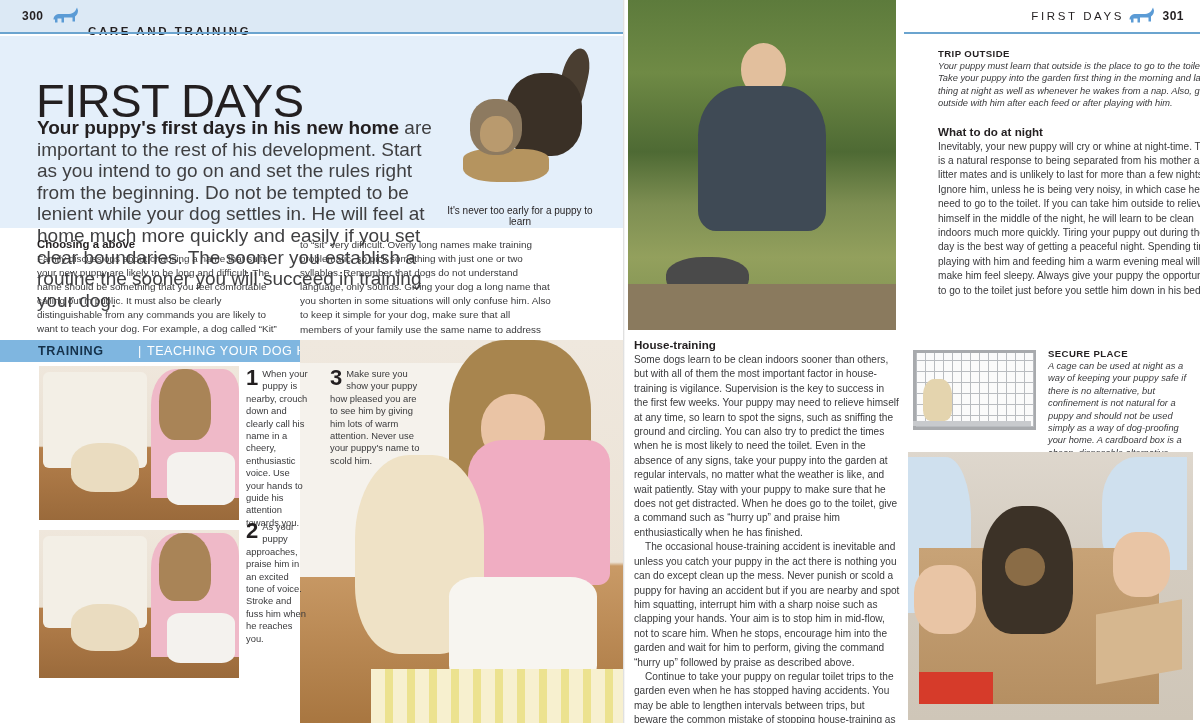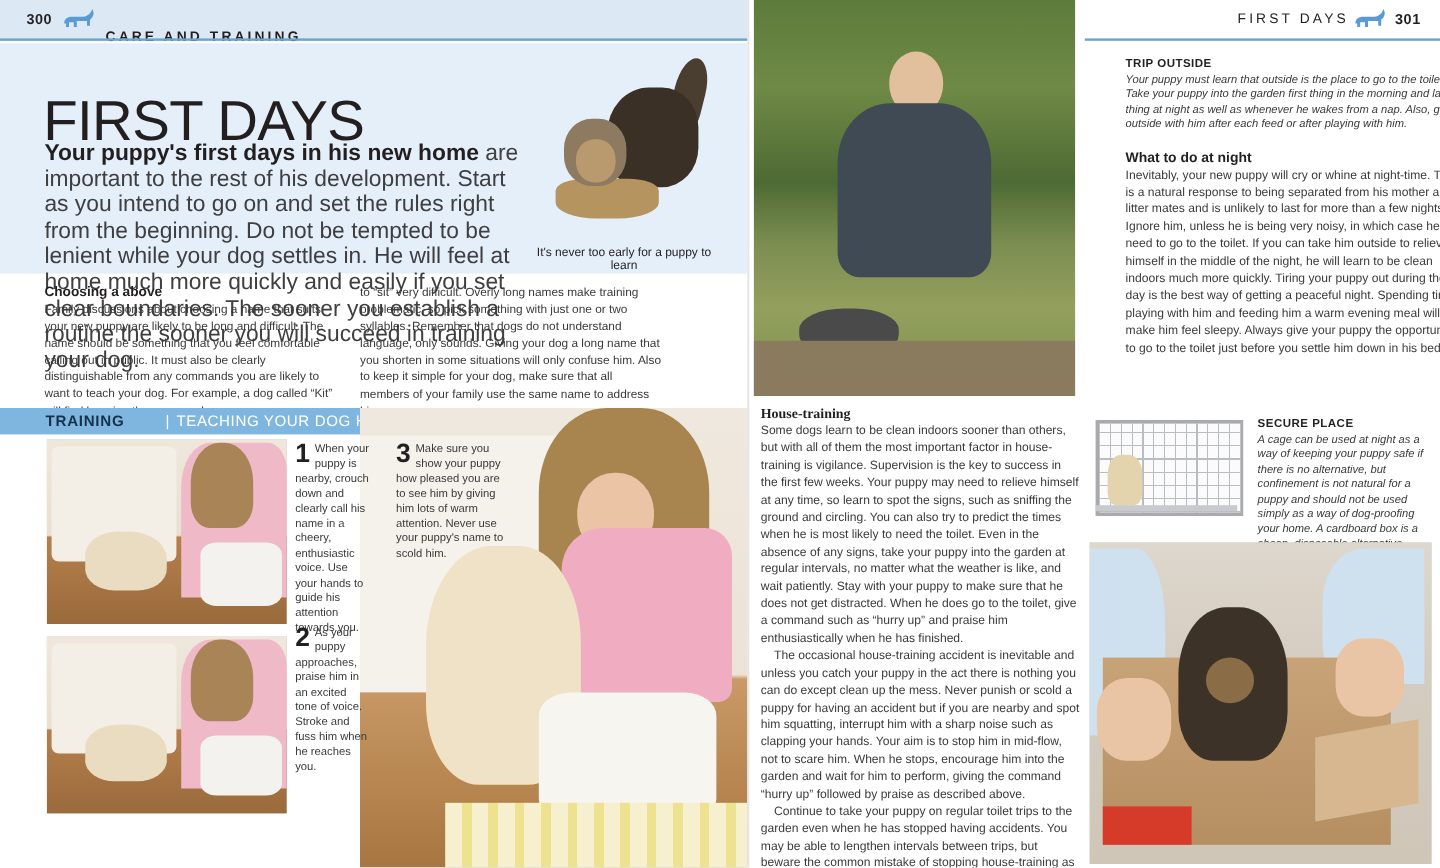--- a/index.html
+++ b/index.html
@@ -62,21 +62,21 @@
 
   .photo-man{left:0px;top:0px;width:268px;height:330px;}
 
   .rc{position:absolute;left:278px;top:48px;width:285px;margin-left:32px;}
   .cap-head{font-size:9.6px;font-weight:bold;letter-spacing:.4px;color:#231f20;margin:0 0 1px 0;}
   .cap-ital{font-size:9.3px;line-height:12.4px;font-style:italic;color:#3a3a3c;margin:0;}
   .rc .para{font-size:10.1px;line-height:14.4px;color:#3a3a3c;margin:13px 0 0 0;}
   .rc h3{font-size:11.6px;font-weight:bold;color:#231f20;margin:15px 0 2px 0;}
 
   .mc{position:absolute;left:6px;top:338px;width:266px;}
-  .mc h3{font-size:11.6px;font-weight:bold;color:#231f20;margin:0 0 2px 0;font-family:Liberation Serif, serif;}
+  .mc h3{font-size:11.6px;font-weight:bold;color:#231f20;margin:0 0 2px 0;}
   .mc p{font-size:10.1px;line-height:14.4px;color:#3a3a3c;margin:0;}
   .mc p.ind{text-indent:11px;}
 
   .cage-img{left:280px;top:345px;width:128px;height:86px;}
   .secure{position:absolute;left:420px;top:348px;width:145px;}
   .box-img{left:280px;top:452px;width:285px;height:268px;}
 
   .gutter{position:absolute;left:623px;top:0;width:5px;height:723px;background:#ffffff;}
   .edge-shadow{position:absolute;left:623px;top:0;width:2px;height:723px;background:linear-gradient(to right,#d6d6d6,#ffffff);}
 

